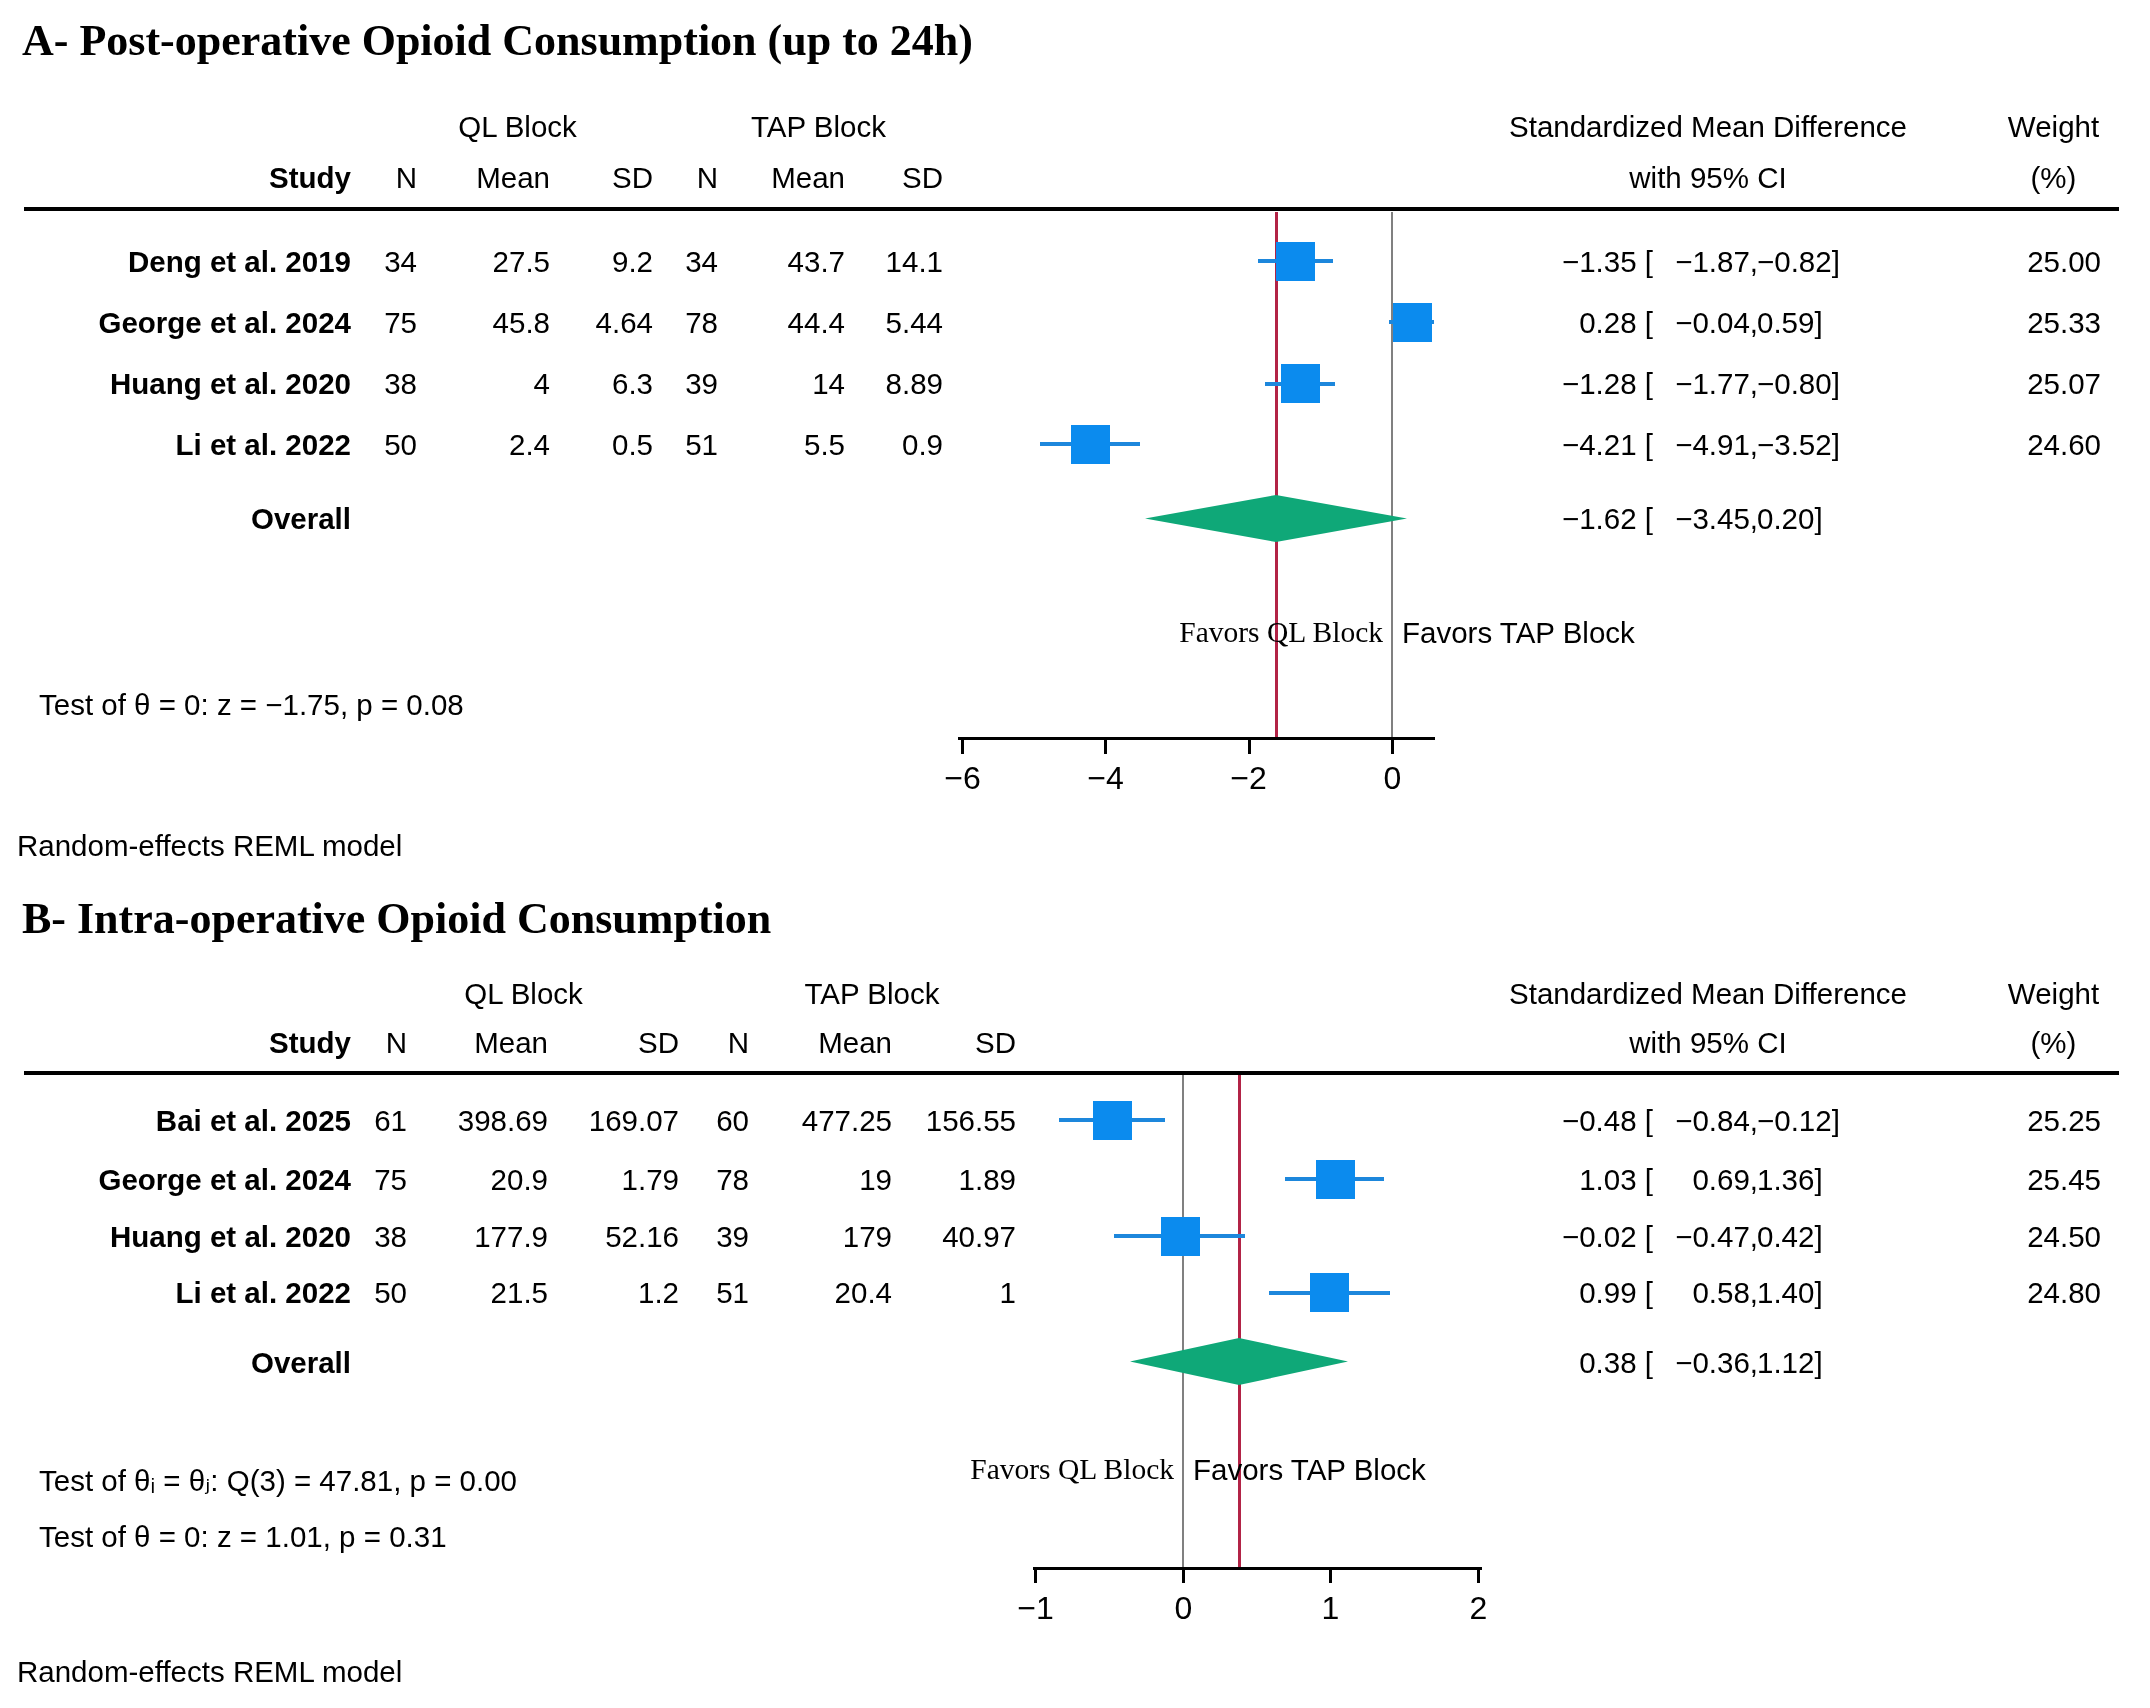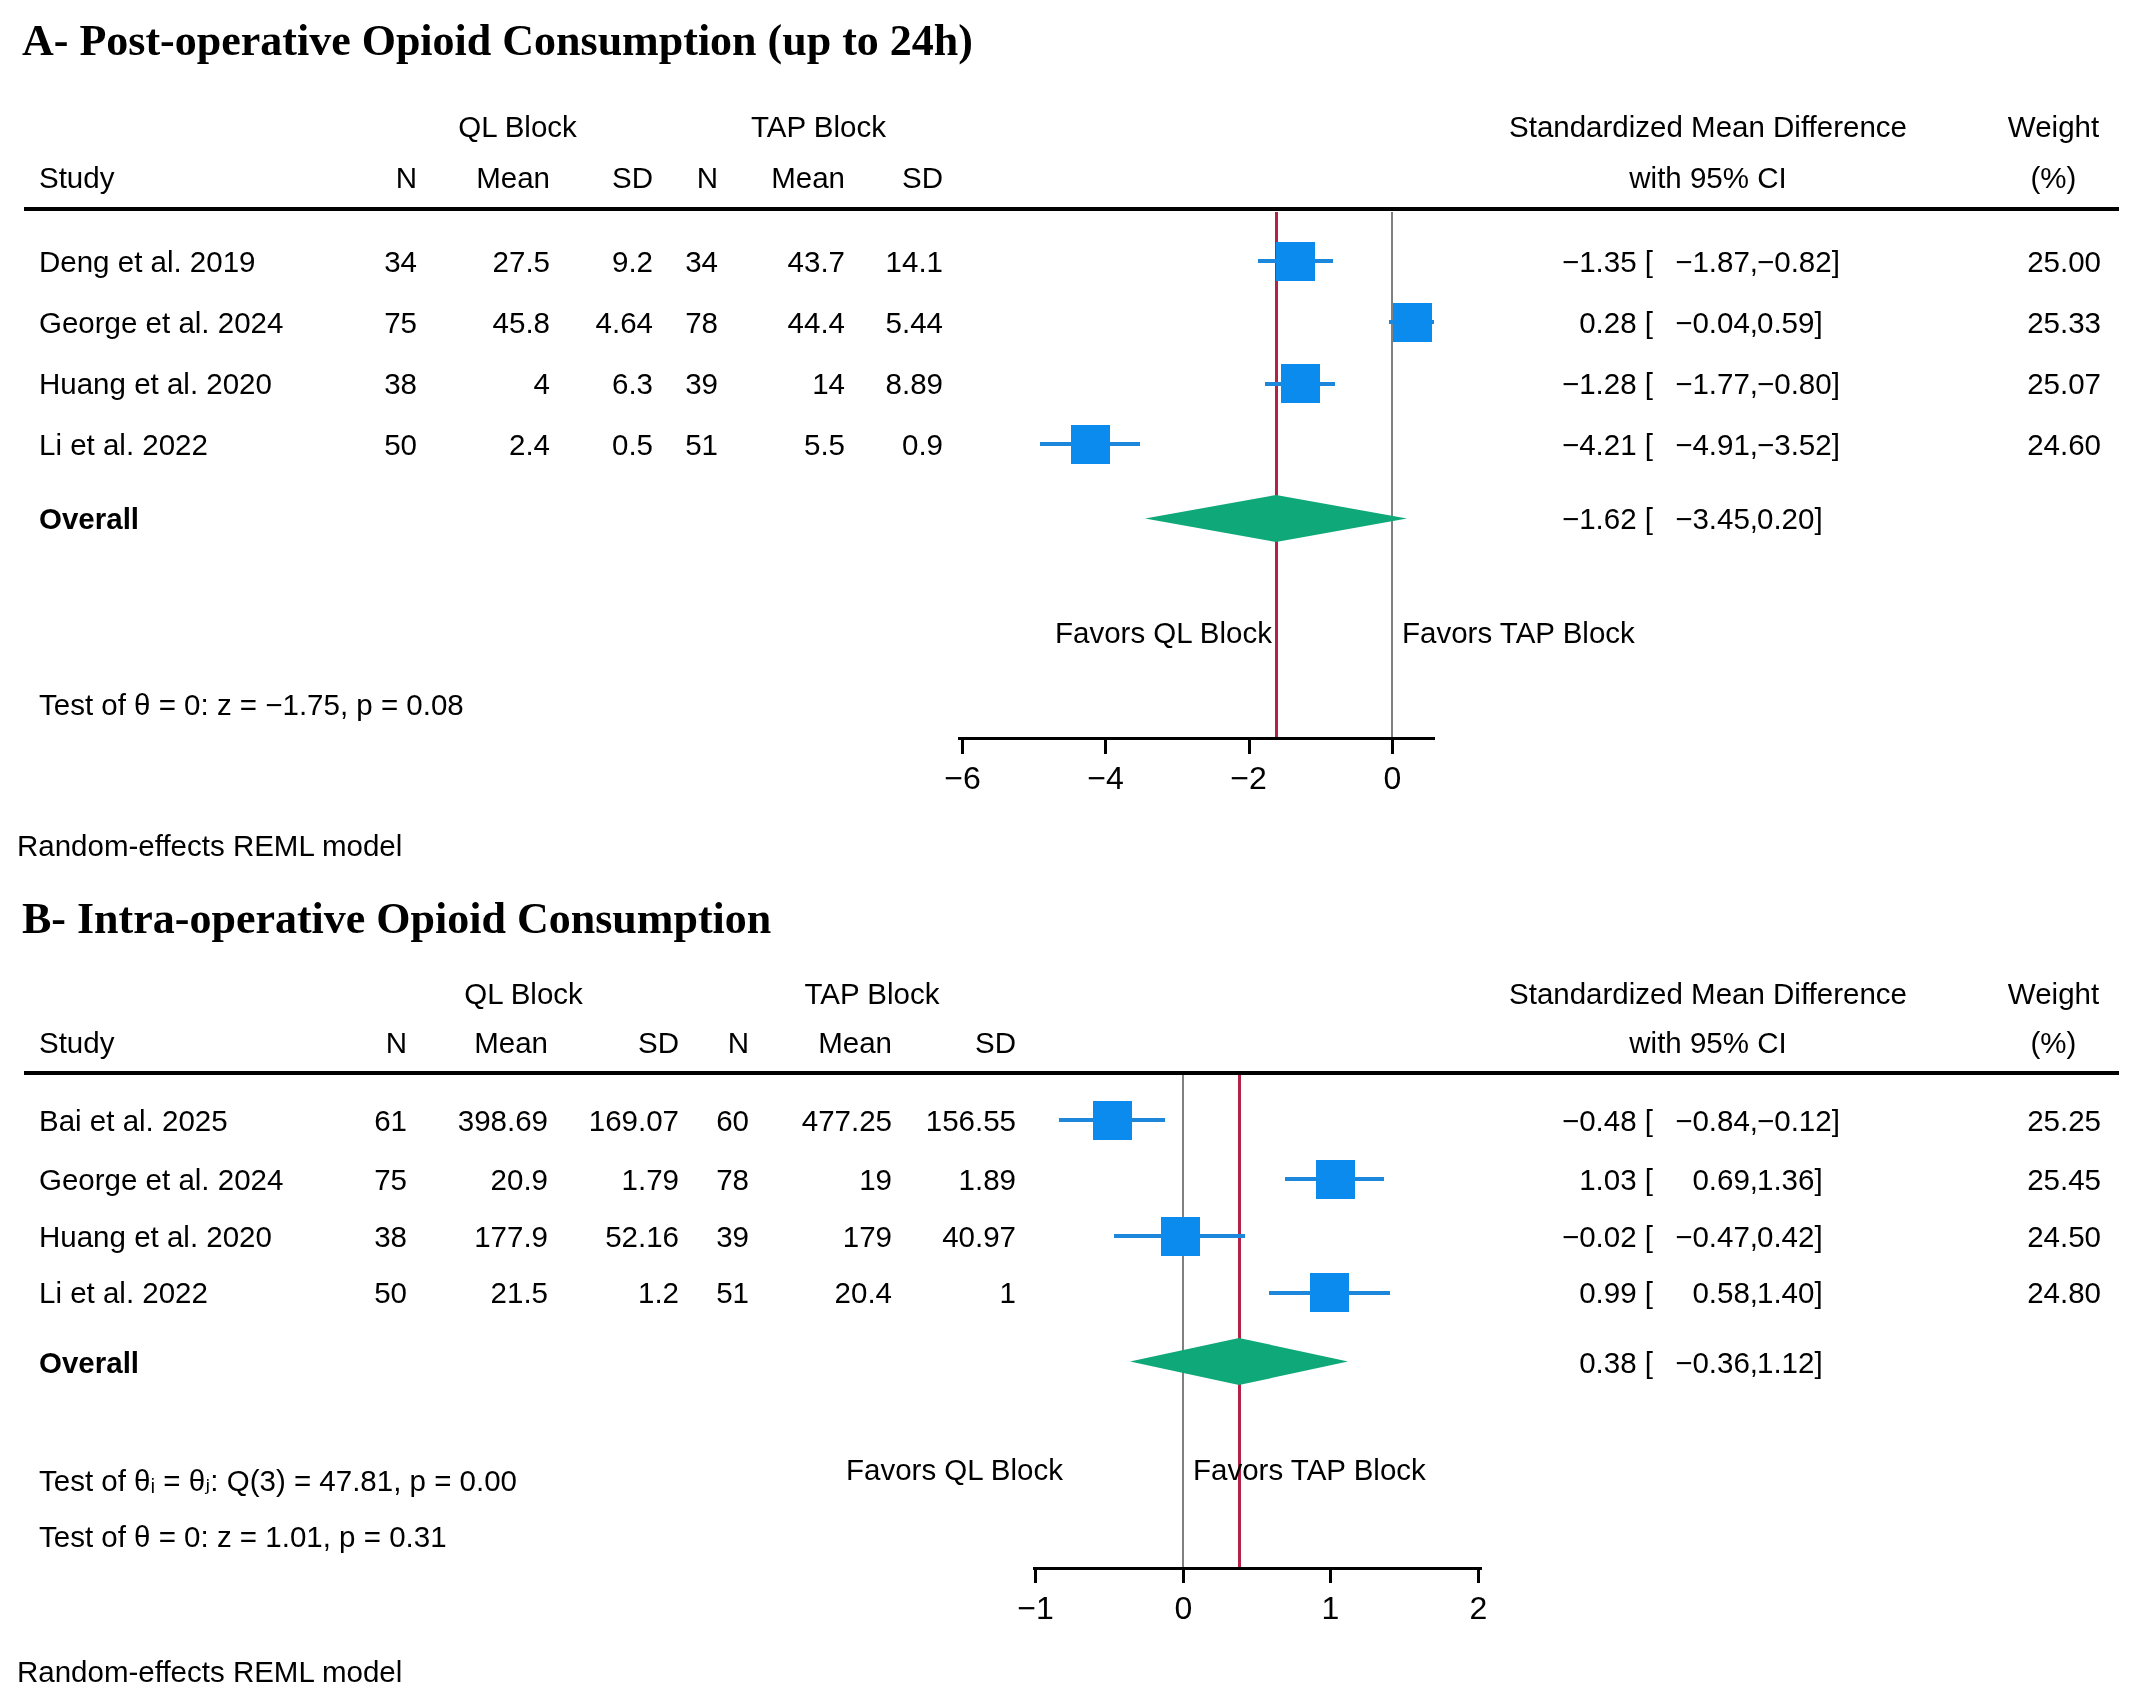--- a/index.html
+++ b/index.html
@@ -5,39 +5,39 @@
   html,body{margin:0;padding:0;background:#ffffff;}
   #canvas{position:relative;width:2150px;height:1709px;background:#ffffff;overflow:hidden;
           font-family:"Liberation Sans","DejaVu Sans",sans-serif;color:#000;}
   .title{position:absolute;left:22px;height:67px;line-height:67px;
          font-family:"Liberation Serif","DejaVu Serif",serif;font-weight:bold;font-size:44px;white-space:nowrap;}
   .row{position:absolute;left:0;top:0;width:2150px;height:61px;font-size:29.5px;}
   .row span{position:absolute;top:0;height:61px;line-height:61px;display:block;white-space:nowrap;}
   .num{text-align:right;}
   .ctr{text-align:center;}
   .bold{font-weight:bold;}
-  .st{left:39px;width:312px;text-align:left;}
+  .st{left:39px;width:312px;text-align:right;font-weight:bold;}
   
   .A .n1{left:354px;width:63px;} .A .m1{left:426px;width:124px;} .A .s1{left:558px;width:95px;}
   .A .n2{left:655px;width:63px;} .A .m2{left:727px;width:118px;} .A .s2{left:850px;width:93px;}
   .A .g1{left:433px;width:169px;} .A .g2{left:734px;width:169px;}
   
   .B .n1{left:344px;width:63px;} .B .m1{left:417px;width:131px;} .B .s1{left:557px;width:122px;}
   .B .n2{left:687px;width:62px;} .B .m2{left:759px;width:133px;} .B .s2{left:900px;width:116px;}
   .B .g1{left:439px;width:169px;} .B .g2{left:779px;width:186px;}
   
   .est{left:1525px;width:128px;text-align:right;}
   .lo{left:1653px;width:105px;text-align:right;}
   .hi{left:1757px;width:106px;}
   .wt{left:2007px;width:94px;text-align:right;}
   .smdh{left:1434px;width:548px;text-align:center;}
   .wth{left:1982px;width:143px;text-align:center;}
   .rule{position:absolute;left:23.6px;width:2095px;height:4.2px;background:#000;}
   .stat{position:absolute;left:39px;height:61px;line-height:61px;font-size:29.5px;white-space:nowrap;}
-  .favL{position:absolute;width:439px;height:61px;line-height:61px;font-size:29.5px;text-align:center;white-space:nowrap;}
+  .favL{position:absolute;width:439px;height:61px;line-height:61px;font-size:29.5px;text-align:right;white-space:nowrap;font-family:Liberation Serif, serif;}
   .favR{position:absolute;width:472px;height:61px;line-height:61px;font-size:29.5px;text-align:left;white-space:nowrap;}
   .note{position:absolute;left:17px;height:61px;line-height:61px;font-size:29.5px;white-space:nowrap;}
   .ticklabel{position:absolute;text-align:center;font-size:32px;line-height:39px;height:39px;}
   #plots{position:absolute;left:0;top:0;width:2150px;height:1709px;}
 </style>
 </head>
 <body>
 
 <div id="canvas">
   <div id="plots">

